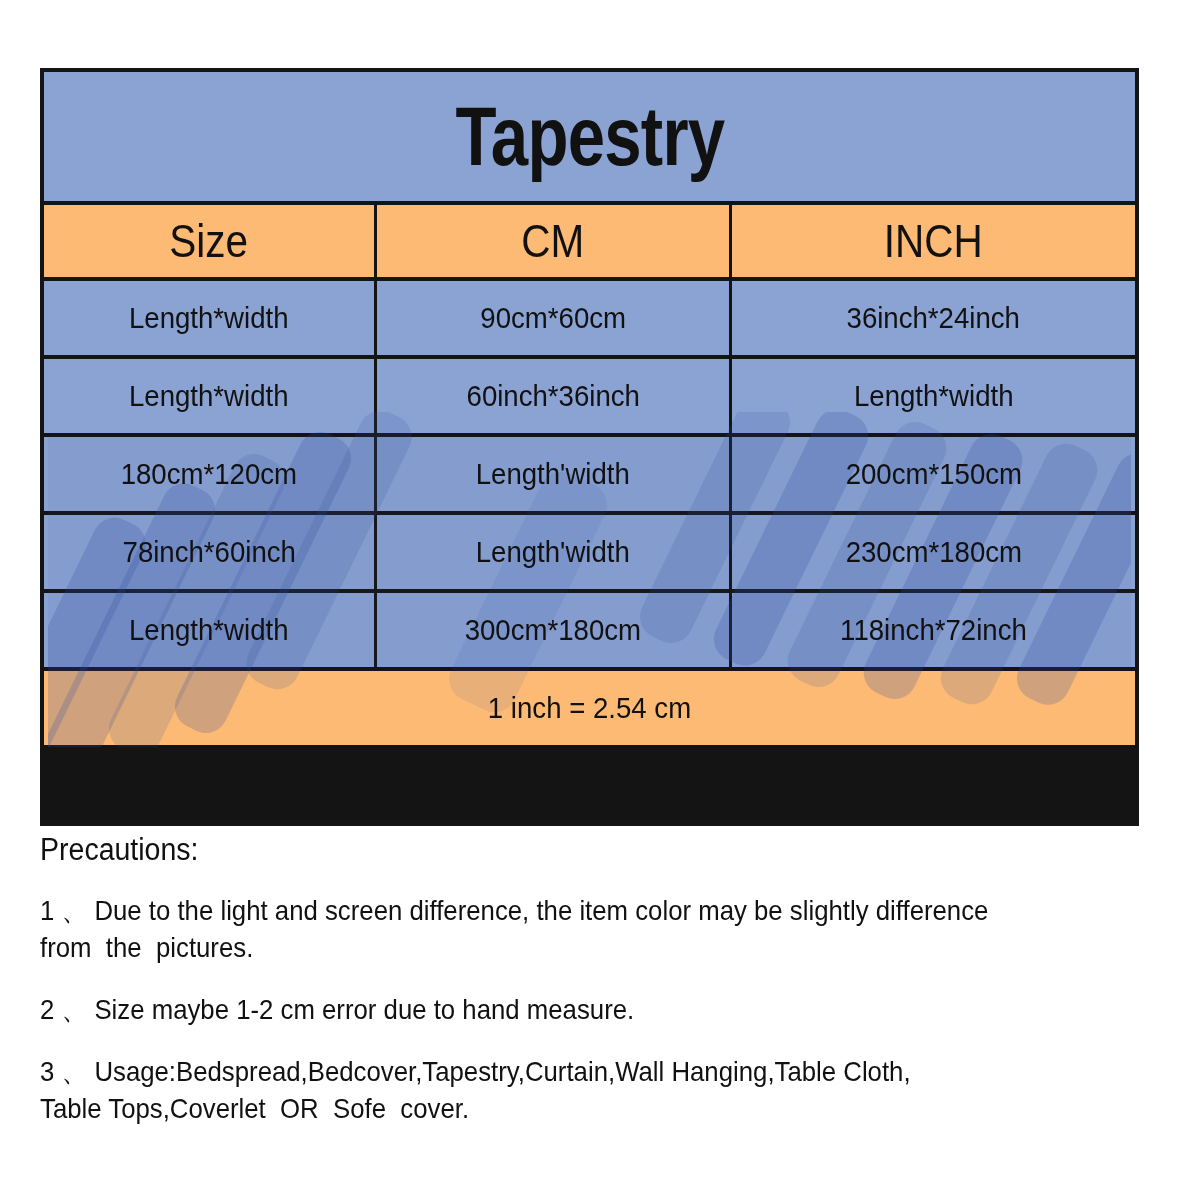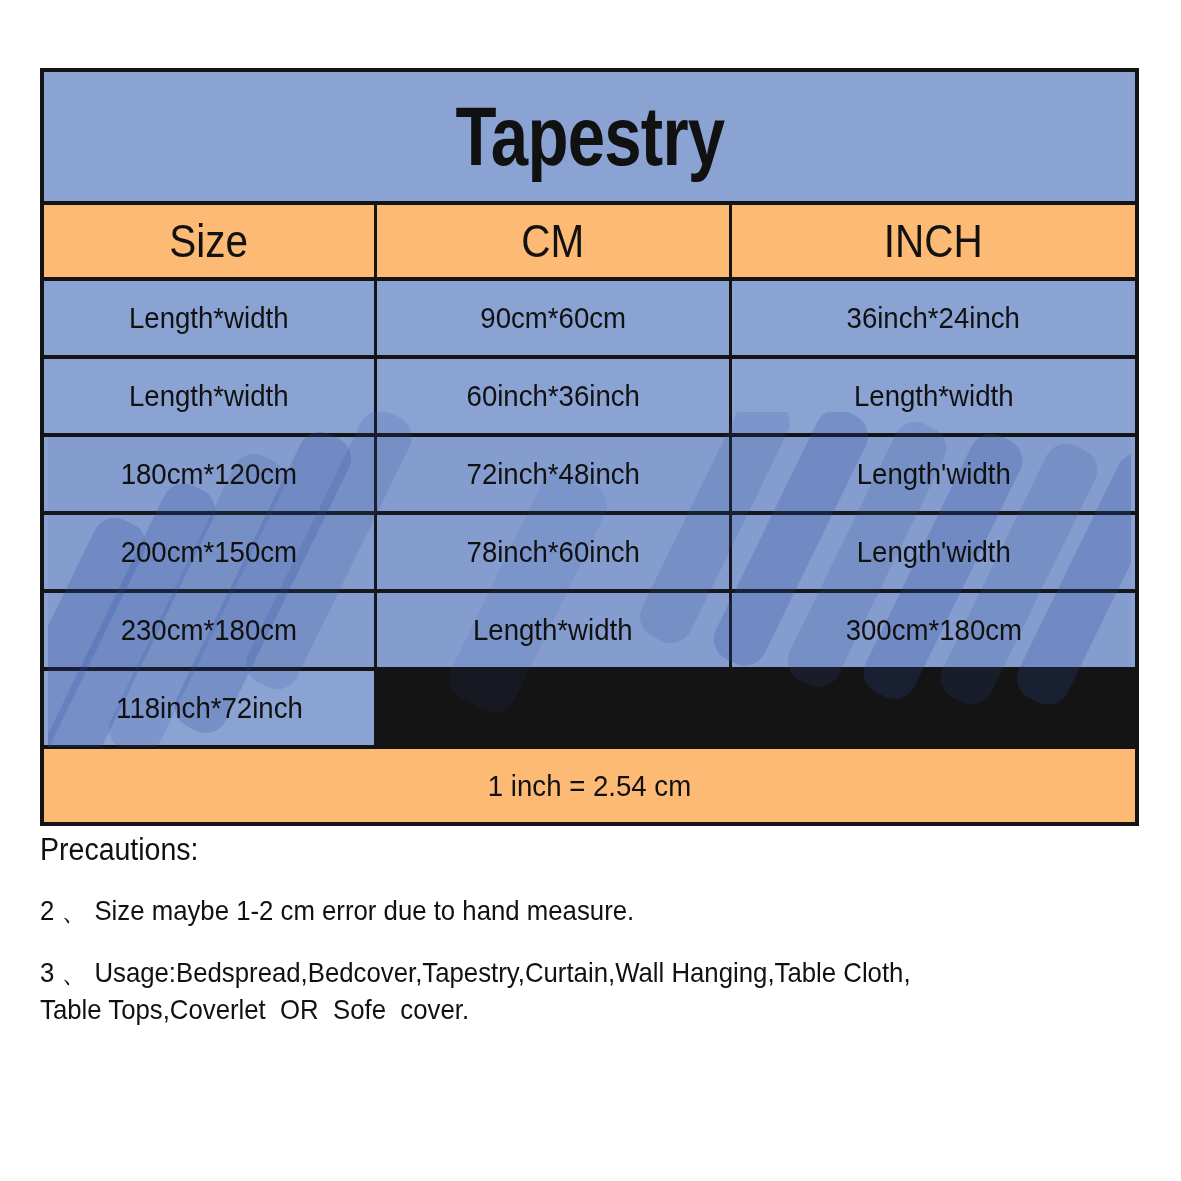--- a/index.html
+++ b/index.html
@@ -137,23 +137,20 @@
     </div>
     <div class="cell blue">
       <span class="cell-text">60inch*36inch</span>
     </div>
 
     <div class="cell blue">
       <span class="cell-text">Length*width</span>
     </div>
     <div class="cell blue">
       <span class="cell-text">180cm*120cm</span>
-    </div>
-    <div class="cell blue">
-      <span class="cell-text">72inch*48inch</span>
     </div>
 
     <div class="cell blue">
       <span class="cell-text">Length'width</span>
     </div>
     <div class="cell blue">
       <span class="cell-text">200cm*150cm</span>
     </div>
     <div class="cell blue">
       <span class="cell-text">78inch*60inch</span>
@@ -195,20 +192,24 @@
       <div class="wm wm11"></div>
       <div class="wm d wm12"></div>
     </div>
   </div>
 
   <div class="notes">
     <div>
       <span class="notes-heading">Precautions:</span>
     </div>
     <p class="note-item">
+      <span class="note-text">1 、 Due to the light and screen difference, the item color may be slightly difference
+from  the  pictures.</span>
+    </p>
+    <p class="note-item">
       <span class="note-text">2 、 Size maybe 1-2 cm error due to hand measure.</span>
     </p>
     <p class="note-item">
       <span class="note-text">3 、 Usage:Bedspread,Bedcover,Tapestry,Curtain,Wall Hanging,Table Cloth,
 Table Tops,Coverlet  OR  Sofe  cover.</span>
     </p>
   </div>
 
 </div>
 

